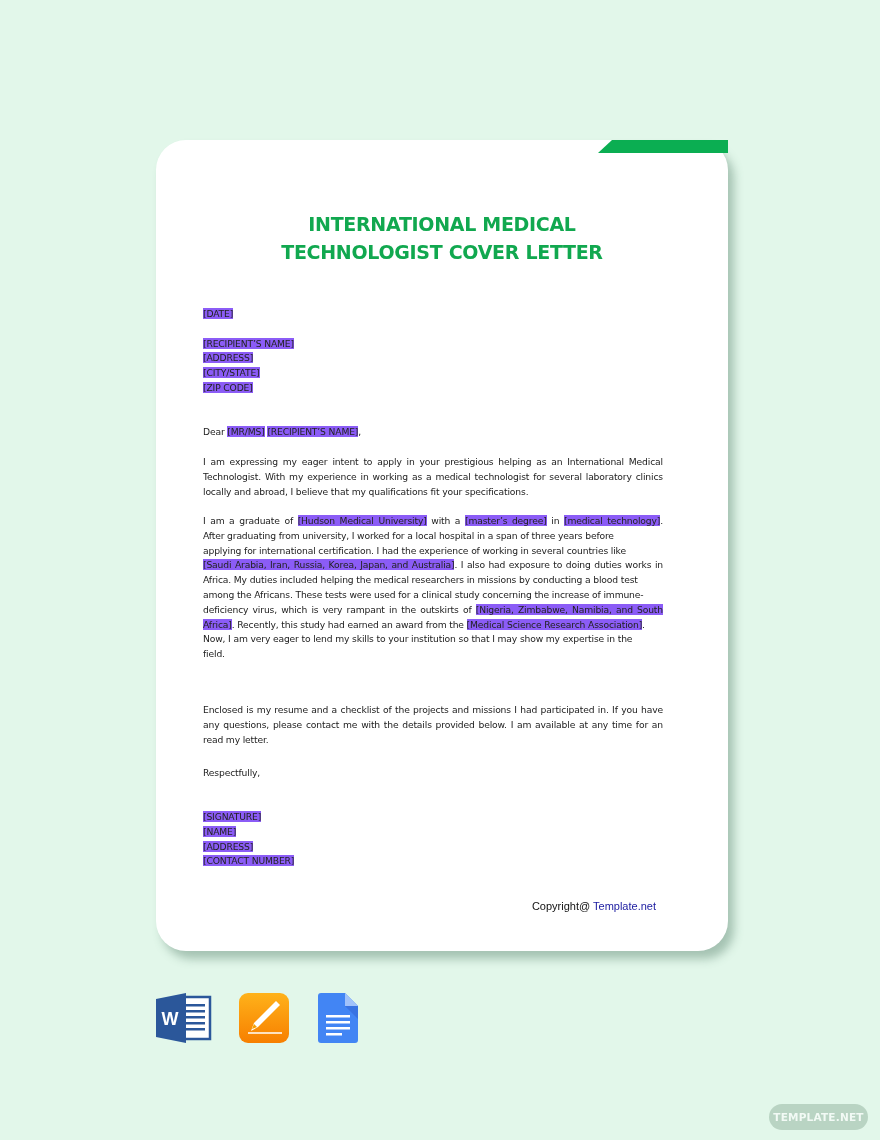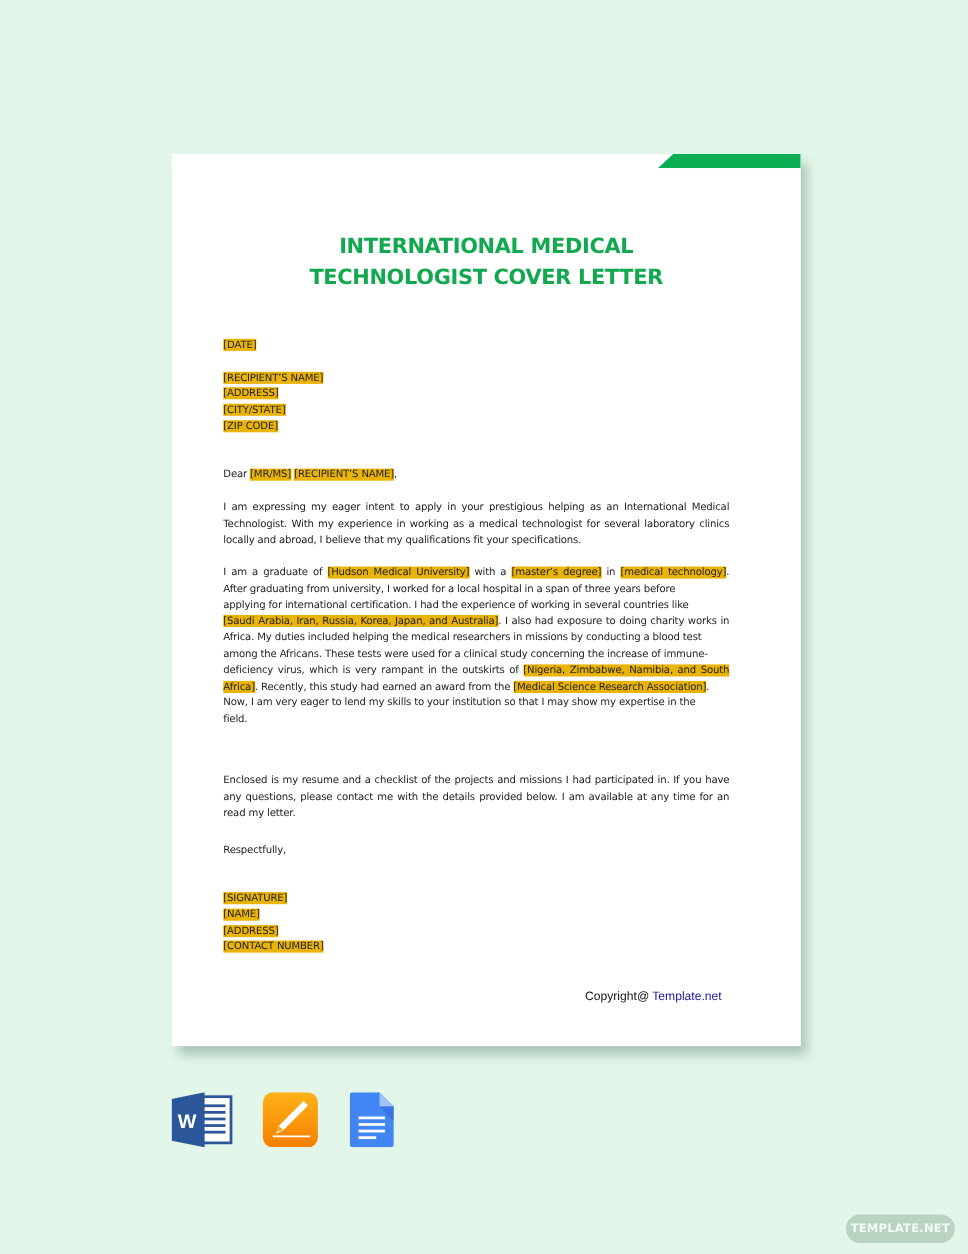--- a/index.html
+++ b/index.html
@@ -5,40 +5,41 @@
   html, body { margin:0; padding:0; }
   body {
     width:880px; height:1140px; position:relative; overflow:hidden;
     background:#e2f7ea;
     font-family:"Liberation Sans", sans-serif;
   }
   .page {
     position:absolute; left:156px; top:140px; width:572px; height:811px;
     background:#ffffff;
     box-shadow: 6px 8px 10px rgba(90,130,110,0.45);
+    border-radius: 30px;
   }
   .corner-bar {
     position:absolute; right:0; top:0; width:130px; height:13px;
     background:#0bae52;
     clip-path: polygon(14px 0, 100% 0, 100% 100%, 0 100%);
   }
   .title {
     position:absolute; left:0; right:0; top:70px;
     text-align:center; color:#11a84f;
     font-family:"DejaVu Sans", sans-serif; font-weight:bold;
     font-size:19px; line-height:28px; letter-spacing:-0.3px;
   }
   .body-text {
     position:absolute; left:47px; width:460px;
     font-family:"DejaVu Sans", sans-serif;
     font-size:9.2px; color:#222; letter-spacing:-0.15px;
   }
   .line { height:14.8px; line-height:14.8px; white-space:nowrap; }
   .justify { text-align:justify; text-align-last:justify; white-space:normal; }
-  .hl { background:#eab308; }
+  .hl { background:#8b5cf6; }
   .copyright {
     position:absolute; top:760px; right:72px;
     font-family:"Liberation Sans", sans-serif; font-size:11px; color:#111;
   }
   .copyright .link { color:#1a1aa0; }
   .icons { position:absolute; top:993px; left:156px; }
   .app-icon { position:absolute; top:0; }
   .badge {
     position:absolute; left:769px; top:1104px; width:99px; height:26px;
     border-radius:13px; background:#b9d4c3;
@@ -78,21 +79,21 @@
     <div class="line">locally and abroad, I believe that my qualifications fit your specifications.</div>
   </div>
 
   <div class="body-text" style="top:374px;">
     <div class="line justify">
       <span>I am a graduate of </span><span class="hl">[Hudson Medical University]</span><span> with a </span><span class="hl">[master’s degree]</span><span> in </span><span class="hl">[medical technology]</span><span>.</span>
     </div>
     <div class="line">After graduating from university, I worked for a local hospital in a span of three years before</div>
     <div class="line">applying for international certification. I had the experience of working in several countries like</div>
     <div class="line justify">
-      <span class="hl">[Saudi Arabia, Iran, Russia, Korea, Japan, and Australia]</span><span>. I also had exposure to doing charity works in</span>
+      <span class="hl">[Saudi Arabia, Iran, Russia, Korea, Japan, and Australia]</span><span>. I also had exposure to doing duties works in</span>
     </div>
     <div class="line">Africa. My duties included helping the medical researchers in missions by conducting a blood test</div>
     <div class="line">among the Africans. These tests were used for a clinical study concerning the increase of immune-</div>
     <div class="line justify">
       <span>deficiency virus, which is very rampant in the outskirts of </span><span class="hl">[Nigeria, Zimbabwe, Namibia, and South</span>
     </div>
     <div class="line">
       <span class="hl">Africa]</span><span>. Recently, this study had earned an award from the </span><span class="hl">[Medical Science Research Association]</span><span>.</span>
     </div>
     <div class="line">Now, I am very eager to lend my skills to your institution so that I may show my expertise in the</div>

